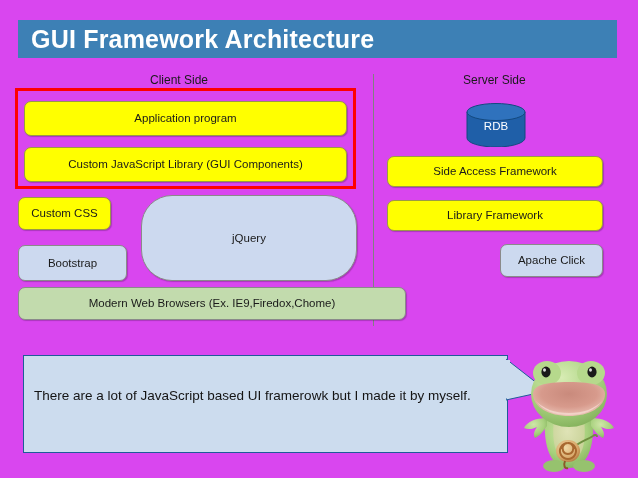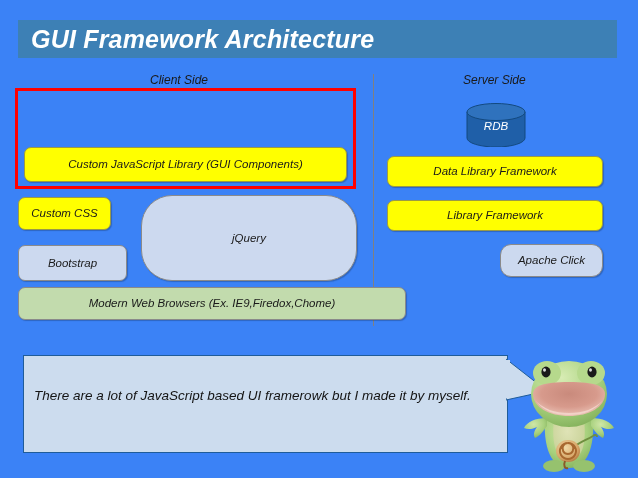--- a/index.html
+++ b/index.html
@@ -8,23 +8,22 @@
     background: #ffffff;
   }
   body {
     font-family: "Liberation Sans", sans-serif;
     -webkit-font-smoothing: antialiased;
   }
   #slide {
     position: relative;
     width: 638px;
     height: 478px;
-    background: #3b82f6;
+    background: #d946ef;
     overflow: hidden;
-    font-style: italic;
   }
 
   
   #title-bar {
     position: absolute;
     left: 18px;
     top: 20px;
     width: 599px;
     height: 38px;
     background: #3d80b5;
@@ -107,21 +106,21 @@
   #box-customjs     { left: 24px;  top: 147px; width: 323px; height: 35px; }
   #box-customcss    { left: 18px;  top: 197px; width: 93px; height: 33px; }
   #box-bootstrap    { left: 18px;  top: 245px; width: 109px; height: 36px; }
   #box-jquery       { left: 141px; top: 195px; width: 216px; height: 86px; border-radius: 31px; }
   #box-browsers     { left: 18px;  top: 287px; width: 388px; height: 33px; }
 
   
   #box-daf          { left: 387px; top: 156px; width: 216px; height: 31px; }
   #box-service      { left: 387px; top: 200px; width: 216px; height: 31px; }
   #box-jsonic       { left: 387px; top: 244px; width: 103px; height: 33px; }
-  #box-apacheclick  { left: 500px; top: 244px; width: 103px; height: 33px; border-radius: 11px; }
+  #box-apacheclick  { left: 500px; top: 244px; width: 103px; height: 33px; }
   #box-tomcat       { left: 387px; top: 287px; width: 216px; height: 33px; }
 
   
   #rdb-wrap {
     position: absolute;
     left: 466px;
     top: 103px;
     width: 60px;
     height: 44px;
   }
@@ -184,40 +183,41 @@
     <div id="title-text">GUI Framework Architecture</div>
   </div>
 
   <div class="side-caption" id="client-caption">Client Side</div>
   <div class="side-caption" id="server-caption">Server Side</div>
 
   <div id="divider"></div>
 
   <div id="red-highlight"></div>
 
+  <div class="box yellow" id="box-app">Application program</div>
 
   <div class="box yellow" id="box-customjs">Custom JavaScript Library (GUI Components)</div>
 
   <div class="box yellow" id="box-customcss">Custom CSS</div>
 
   <div class="box lightblue" id="box-bootstrap">Bootstrap</div>
 
   <div class="box lightblue" id="box-jquery">jQuery</div>
 
   <div class="box green" id="box-browsers">Modern Web Browsers   (Ex. IE9,Firedox,Chome)</div>
 
   <div id="rdb-wrap">
     <svg width="60" height="44" viewBox="0 0 60 44" xmlns="http://www.w3.org/2000/svg">
       <path d="M1 9 L1 35 A29 9 0 0 0 59 35 L59 9 Z" fill="#1f5fa8" stroke="#13497f" stroke-width="1"></path>
       <ellipse cx="30" cy="9" rx="29" ry="8.5" fill="#2f72bd" stroke="#13497f" stroke-width="1"></ellipse>
     </svg>
     <div id="rdb-label">RDB</div>
   </div>
 
-  <div class="box yellow" id="box-daf">Data Library Framework</div>
+  <div class="box yellow" id="box-daf">Side Access Framework</div>
 
   <div class="box yellow" id="box-service">Library Framework</div>
 
 
   <div class="box lightblue" id="box-apacheclick">Apache Click</div>
 
 
   <div id="callout">
     <div id="callout-text">There are a lot of JavaScript based UI framerowk but I made it by myself.</div>
   </div>

